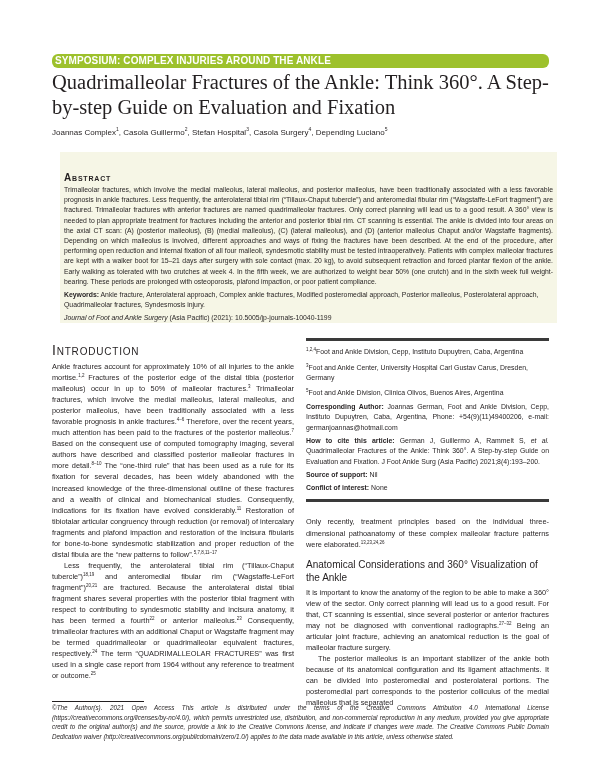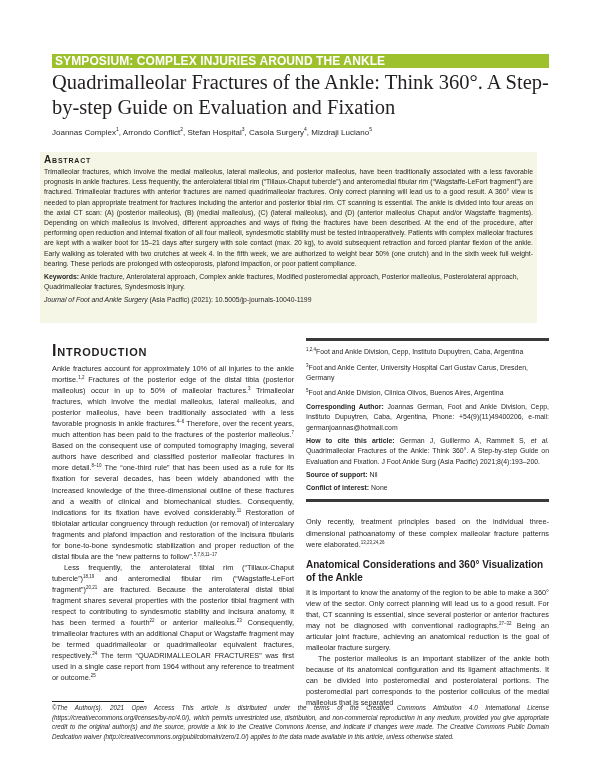--- a/index.html
+++ b/index.html
@@ -1,54 +1,54 @@
 <!DOCTYPE html>
 <html><head>
 <meta charset="utf-8">
 <style>
   html, body { margin: 0; padding: 0; background: #ffffff; }
   body { width: 600px; height: 776px; position: relative; overflow: hidden; color: #231f20; font-family: "Liberation Sans", sans-serif; }
-  .banner { position: absolute; left: 52px; top: 54px; width: 497px; height: 14px; background: #9dc12c; color: #ffffff; font-weight: bold; font-size: 12px; line-height: 14px; padding-left: 3px; box-sizing: border-box; letter-spacing: 0.1px; }
+  .banner { position: absolute; left: 52px; top: 54px; width: 497px; height: 14px; background: #9dc12c; color: #ffffff; font-weight: bold; font-size: 10px; line-height: 14px; padding-left: 3px; box-sizing: border-box; letter-spacing: 0.1px; border-radius: 6px; }
   .title { position: absolute; left: 52px; top: 70px; width: 500px; font-family: "Liberation Serif", serif; font-size: 20.5px; line-height: 25px; color: #231f20; }
   .authors { position: absolute; left: 52px; top: 124px; width: 500px; font-size: 8px; line-height: 11px; }
   .authors sup { font-size: 5px; }
-  .abstract { position: absolute; left: 40px; top: 152px; width: 497px; height: 171px; background: #f6f6e6; box-sizing: border-box; padding: 2px 4px 0 4px; }
+  .abstract { position: absolute; left: 60px; top: 152px; width: 497px; height: 171px; background: #f6f6e6; box-sizing: border-box; padding: 20px 4px 0 4px; }
   .abs-head { font-weight: bold; font-size: 10px; letter-spacing: 0.8px; font-variant: small-caps; margin: 0 0 2px 0; }
   .abs-text { font-size: 6.85px; line-height: 10.2px; text-align: justify; margin: 0; }
   .keywords { font-size: 6.85px; line-height: 10.2px; margin-top: 3px; }
   .journal { font-size: 6.85px; line-height: 10px; margin-top: 3px; }
   .journal i { font-style: italic; }
   .col-left { position: absolute; left: 52px; top: 342px; width: 242px; }
   .col-right { position: absolute; left: 306px; top: 338px; width: 243px; }
-  .sec-head { font-weight: bold; font-size: 16px; letter-spacing: 0.8px; font-variant: small-caps; margin: 0 0 3px 0; }
+  .sec-head { font-weight: normal; font-size: 14px; letter-spacing: 0.8px; font-variant: small-caps; margin: 0 0 3px 0; }
   .body-text { font-size: 7.35px; line-height: 11.05px; text-align: justify; margin: 0; }
   .body-text.indent { text-indent: 12px; }
   .body-text sup { font-size: 4.5px; line-height: 0; }
   .rule-thick { height: 3px; background: #3a3a3a; margin: 0 0 4px 0; }
   .aff { font-size: 6.9px; line-height: 10.3px; margin: 0 0 3px 0; }
   .aff sup { font-size: 4.5px; }
   .aff b { font-weight: bold; }
   .cite i { font-style: italic; }
-  .subhead { font-weight: bold; font-size: 10px; line-height: 13px; margin: 8px 0 3px 0; }
+  .subhead { font-weight: normal; font-size: 10px; line-height: 13px; margin: 8px 0 3px 0; }
   .foot-rule { position: absolute; left: 52px; top: 701px; width: 92px; height: 1px; background: #231f20; }
   .footnote { position: absolute; left: 52px; top: 703px; width: 497px; font-size: 6.3px; line-height: 9.6px; font-style: italic; text-align: justify; }
 </style>
 </head>
 <body>
 
 <div class="banner">SYMPOSIUM: COMPLEX INJURIES AROUND THE ANKLE</div>
 
 <div class="title">Quadrimalleolar Fractures of the Ankle: Think 360°. A Step-by-step Guide on Evaluation and Fixation</div>
 
 <div class="authors">
   <span>Joannas Complex</span><sup>1</sup>,
-  <span>Arrondo Conflict</span><sup>2</sup>,
+  <span>Casola Guillermo</span><sup>2</sup>,
   <span>Stefan Hospital</span><sup>3</sup>,
   <span>Casola Surgery</span><sup>4</sup>,
-  <span>Mizdraji Luciano</span><sup>5</sup>
+  <span>Depending Luciano</span><sup>5</sup>
 </div>
 
 <div class="abstract">
   <div class="abs-head">Abstract</div>
   <p class="abs-text">Trimalleolar fractures, which involve the medial malleolus, lateral malleolus, and posterior malleolus, have been traditionally associated with a less favorable prognosis in ankle fractures. Less frequently, the anterolateral tibial rim (“Tillaux-Chaput tubercle”) and anteromedial fibular rim (“Wagstaffe-LeFort fragment”) are fractured. Trimalleolar fractures with anterior fractures are named quadrimalleolar fractures. Only correct planning will lead us to a good result. A 360° view is needed to plan appropriate treatment for fractures including the anterior and posterior tibial rim. CT scanning is essential. The ankle is divided into four areas on the axial CT scan: (A) (posterior malleolus), (B) (medial malleolus), (C) (lateral malleolus), and (D) (anterior malleolus Chaput and/or Wagstaffe fragments). Depending on which malleolus is involved, different approaches and ways of fixing the fractures have been described. At the end of the procedure, after performing open reduction and internal fixation of all four malleoli, syndesmotic stability must be tested intraoperatively. Patients with complex malleolar fractures are kept with a walker boot for 15–21 days after surgery with sole contact (max. 20 kg), to avoid subsequent retraction and forced plantar flexion of the ankle. Early walking as tolerated with two crutches at week 4. In the fifth week, we are authorized to weight bear 50% (one crutch) and in the sixth week full weight-bearing. These periods are prolonged with osteoporosis, plafond impaction, or poor patient compliance.</p>
   <div class="keywords">
     <b>Keywords:</b>
     <span>Ankle fracture, Anterolateral approach, Complex ankle fractures, Modified posteromedial approach, Posterior malleolus, Posterolateral approach, Quadrimalleolar fractures, Syndesmosis injury.</span>
   </div>
   <div class="journal">

